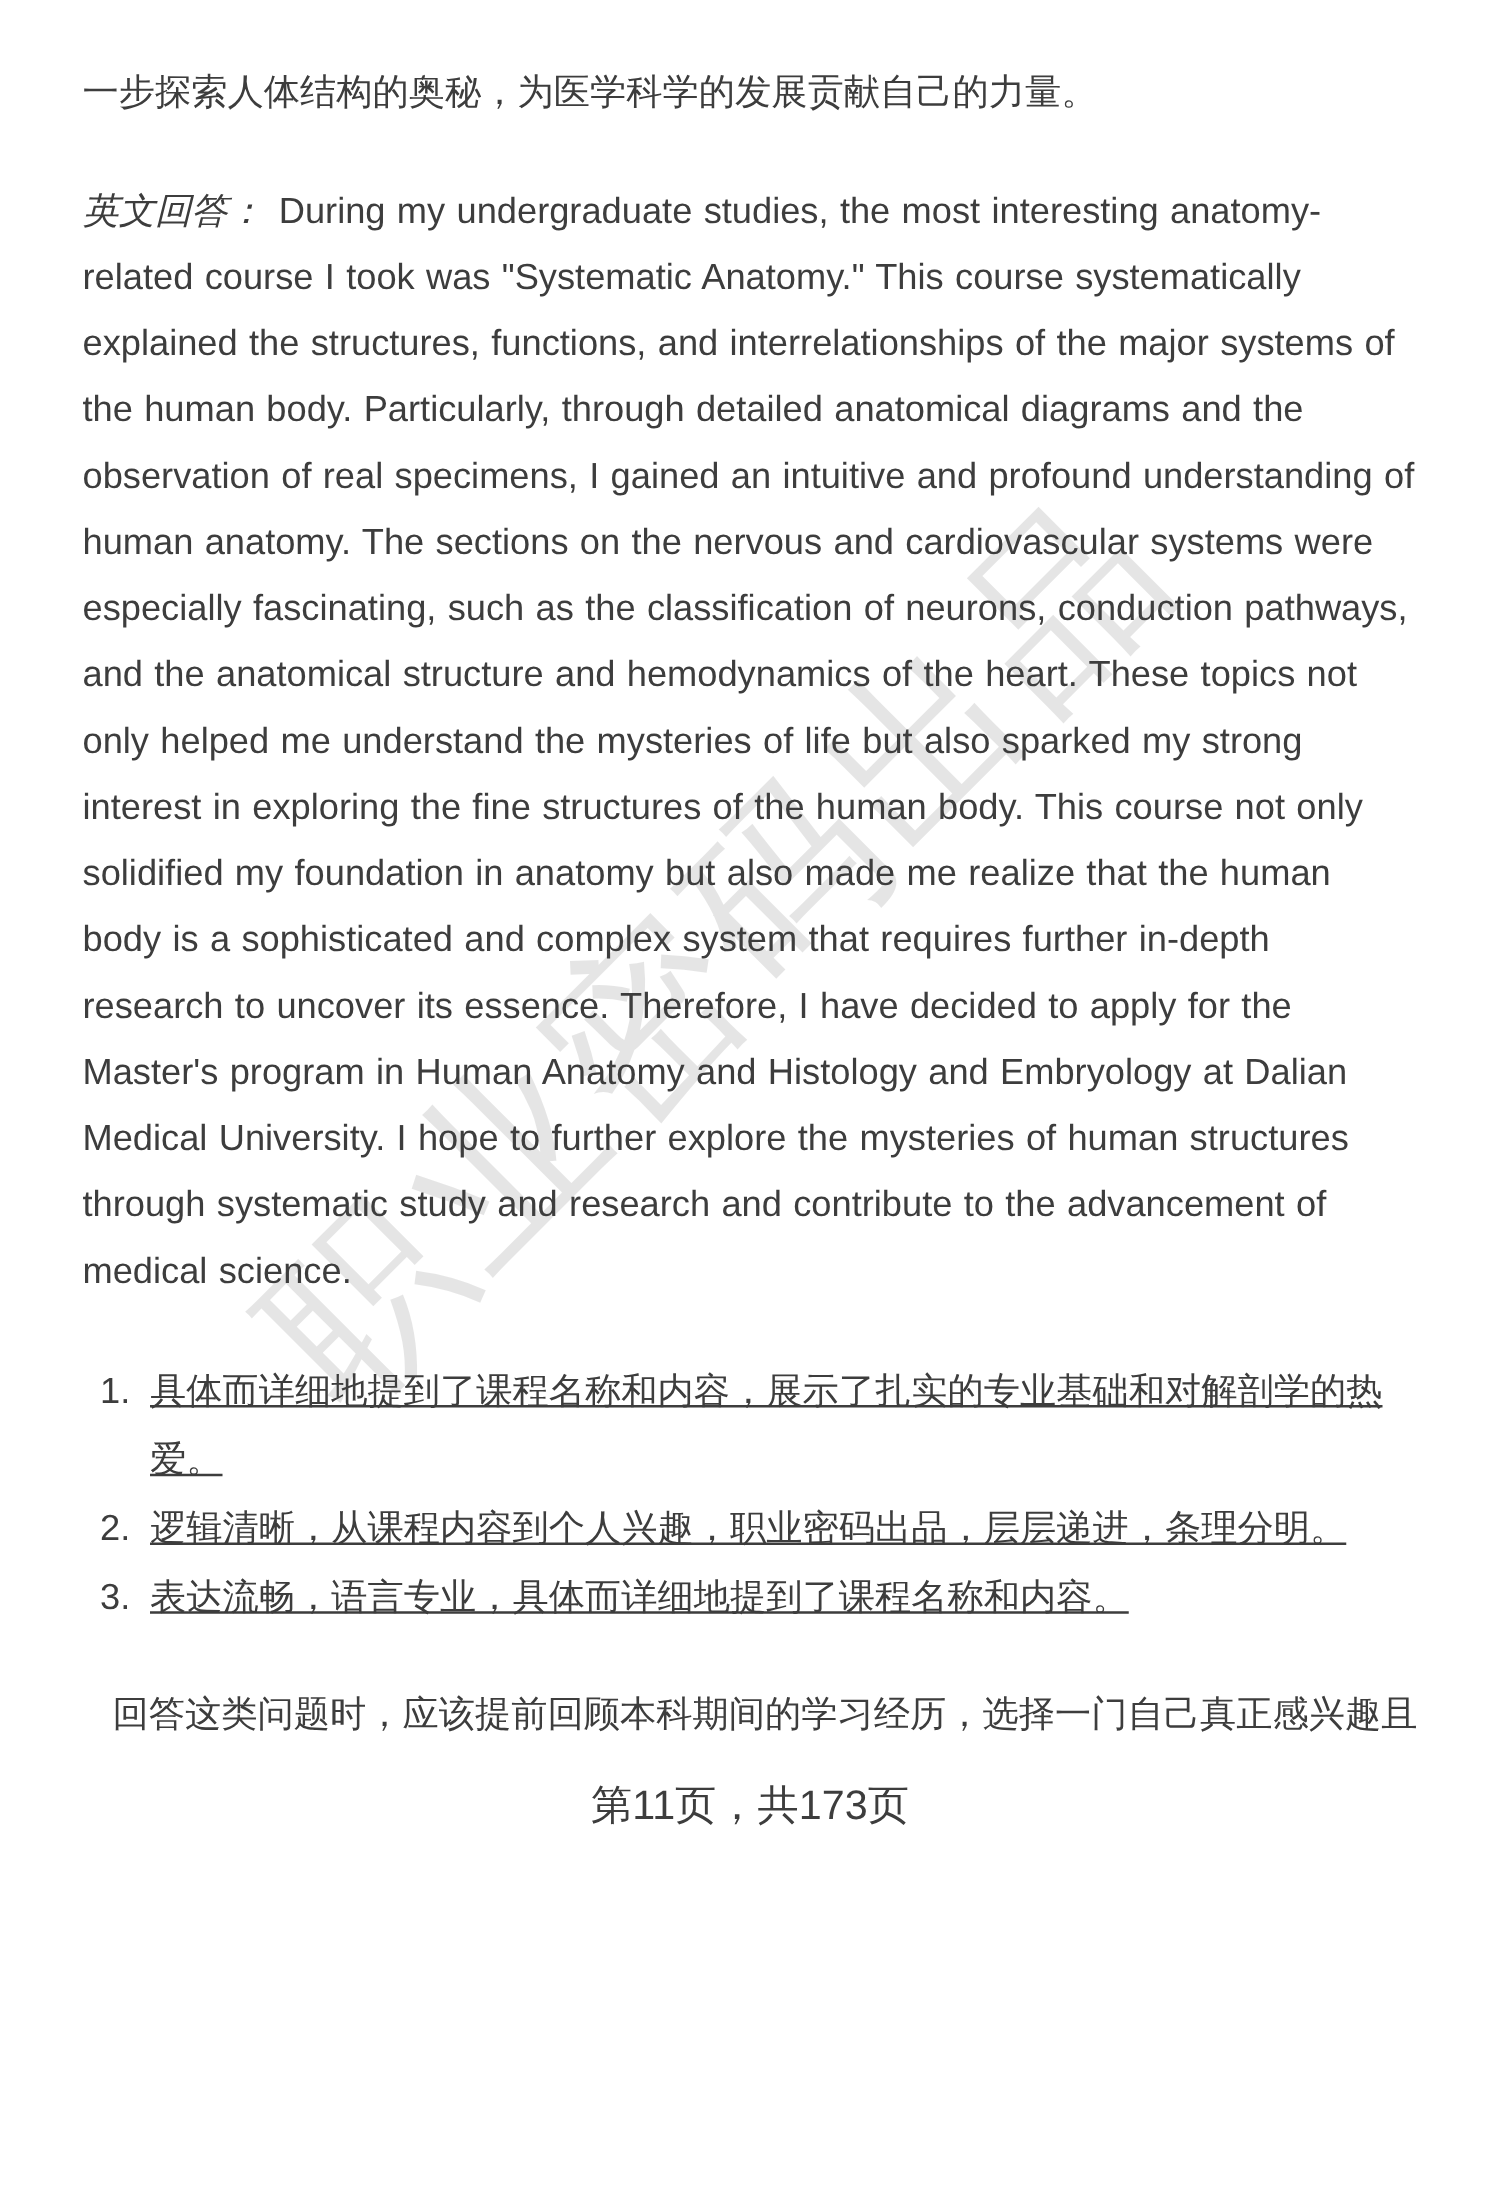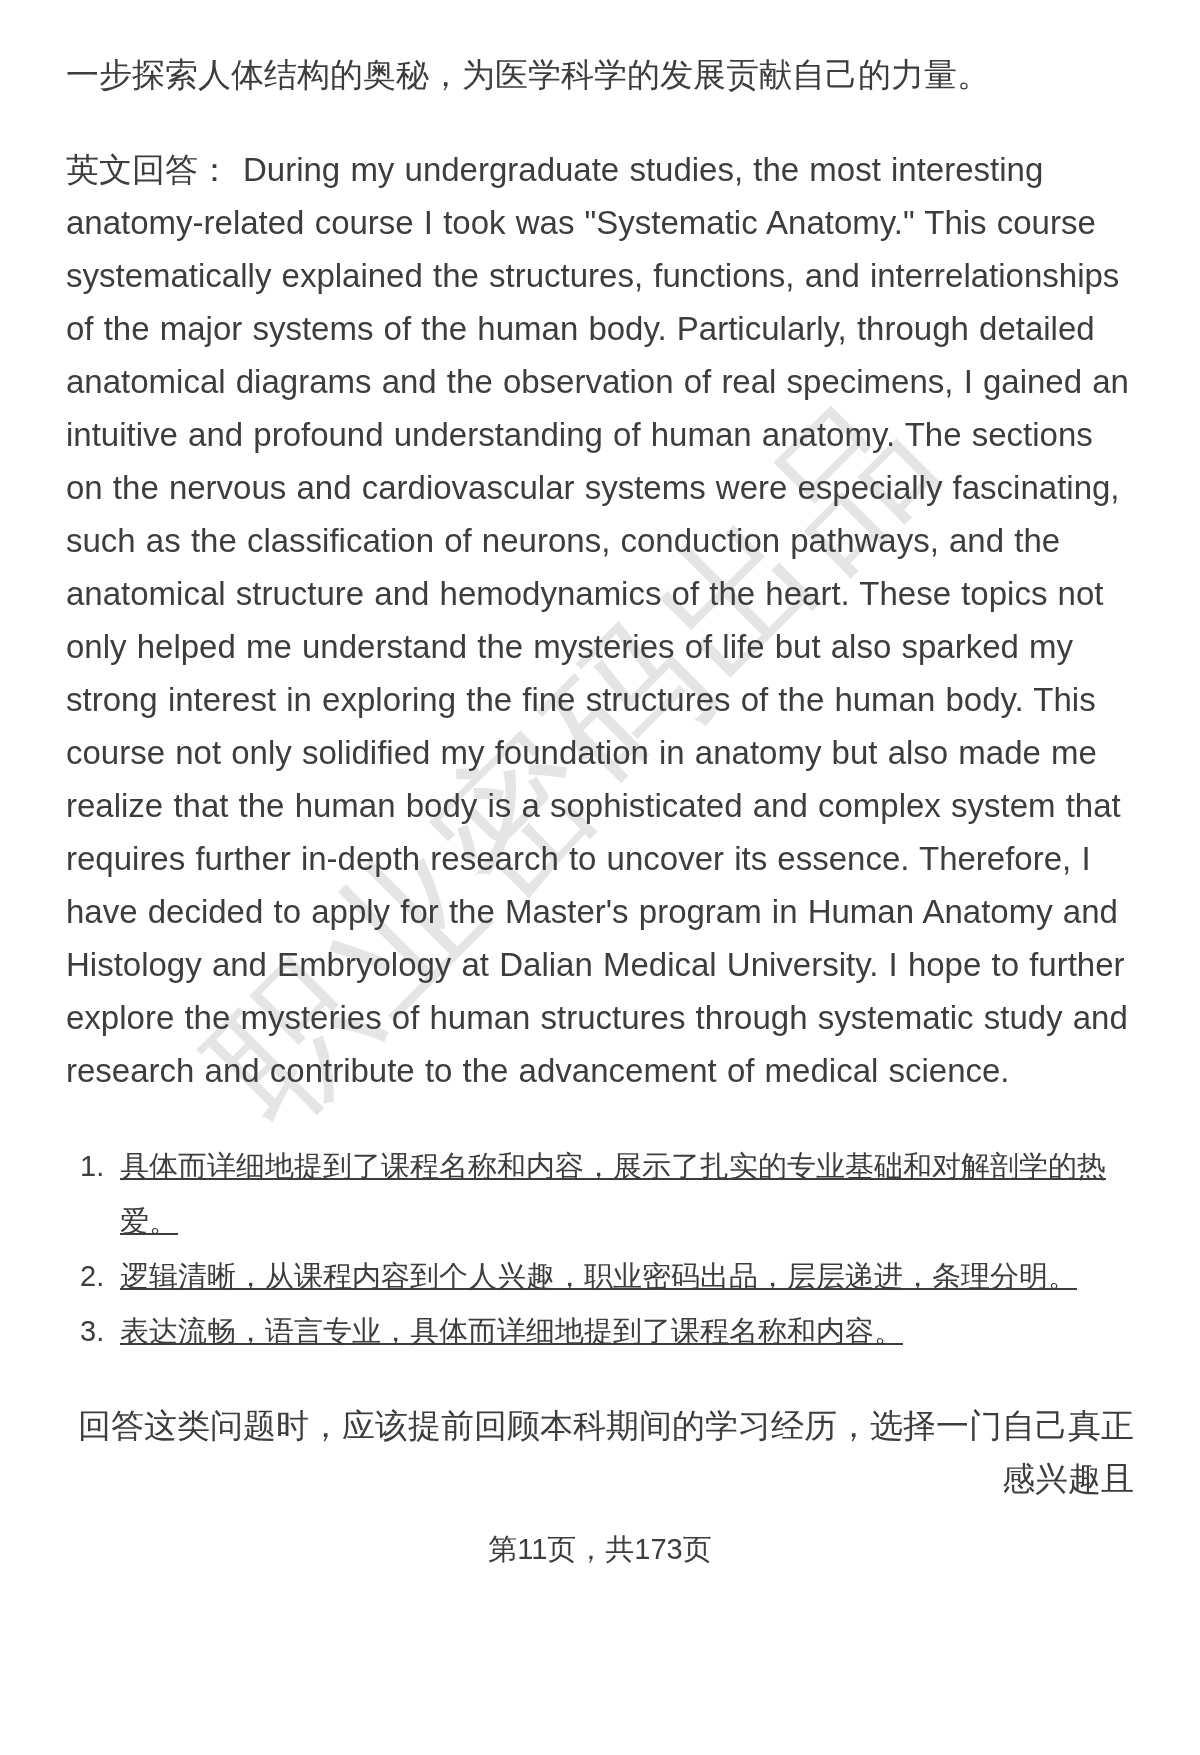--- a/index.html
+++ b/index.html
@@ -30,28 +30,29 @@
     z-index: 0;
     pointer-events: none;
     user-select: none;
   }
   .content {
     position: relative;
     z-index: 1;
     padding: 48px 66px 0 66px;
   }
   .para {
-    font-size: 33px;
+    font-size: 29px;
     line-height: 53px;
     margin: 0 0 42px 0;
     text-align: left;
     word-spacing: 1px;
   }
   .para .inline-label {
     margin-right: 12px;
+    font-style: italic;
   }
   .tips-list {
     list-style: none;
     margin: 0 0 40px 0;
     padding: 0 0 0 14px;
     font-size: 29px;
     line-height: 55px;
   }
   .tip-item {
     display: flex;
@@ -66,21 +67,21 @@
     text-decoration: underline;
   }
   .closing {
     margin-bottom: 18px;
     text-align: right;
   }
   .footer {
     position: relative;
     z-index: 1;
     text-align: center;
-    font-size: 29px;
+    font-size: 33px;
     line-height: 53px;
     margin-top: 8px;
     color: #3d3d3d;
   }
 </style>
 </head>
 <body>
 
 <div class="page">
 

